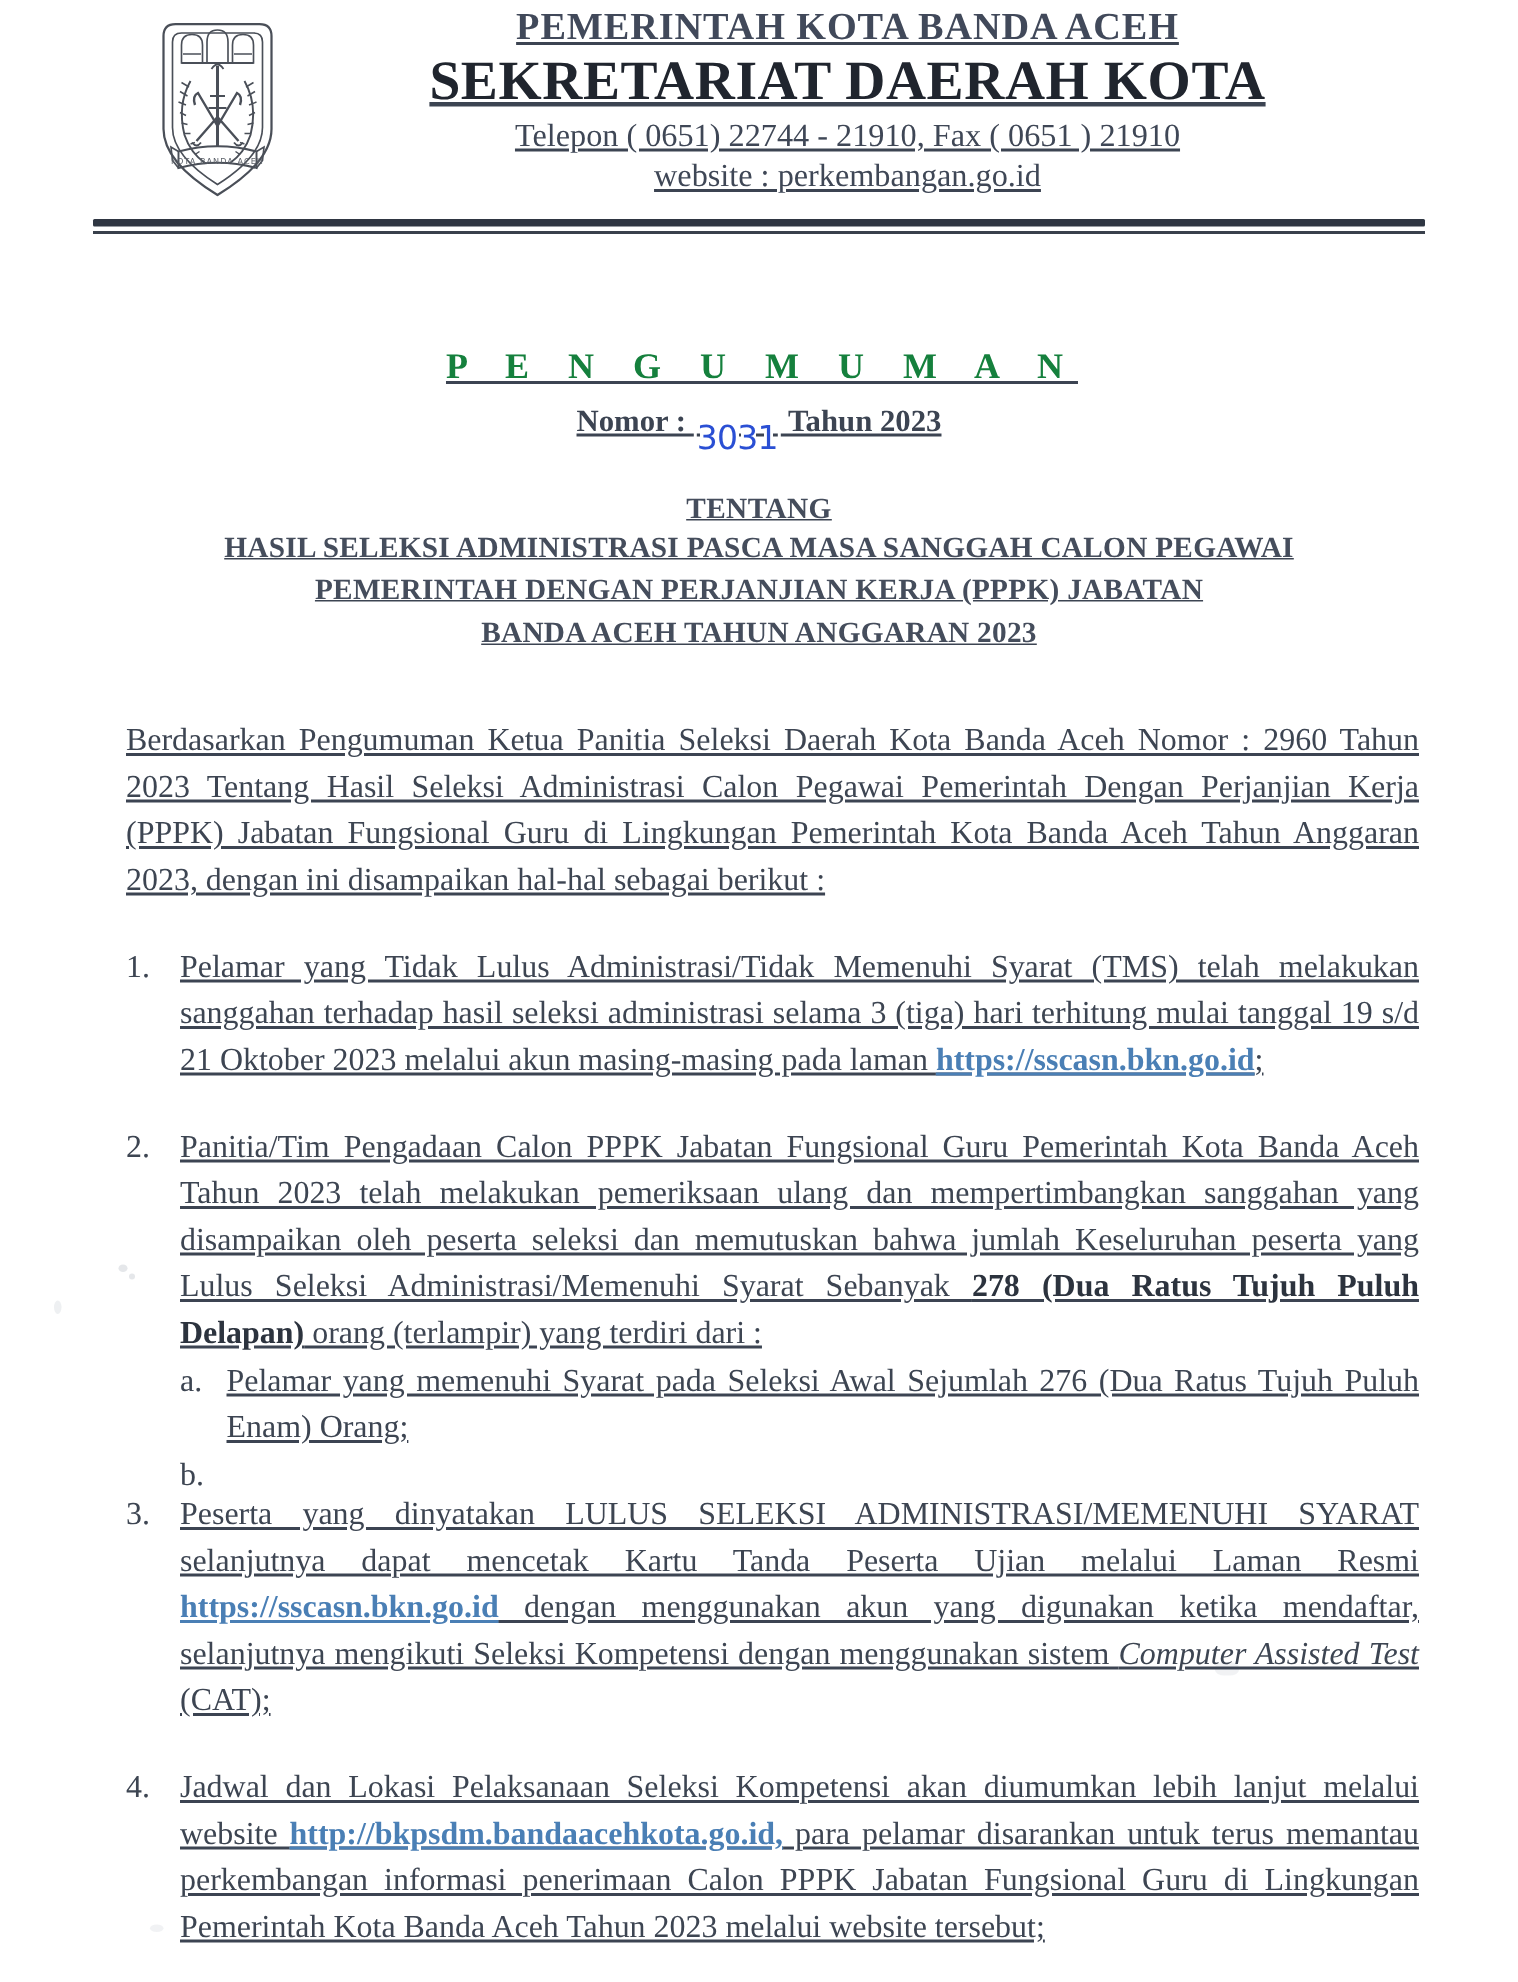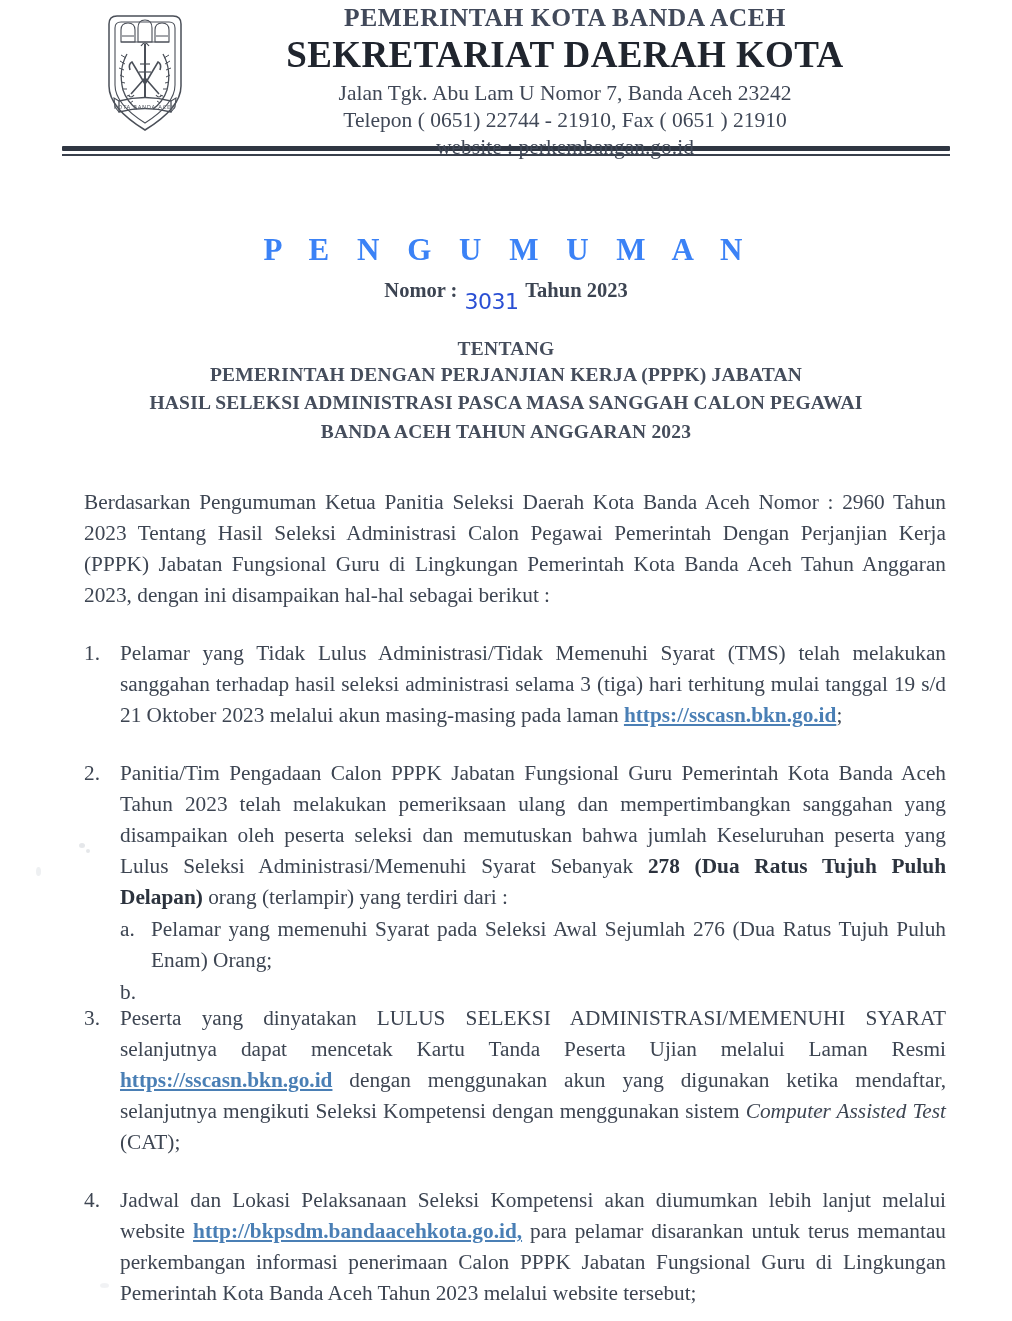--- a/index.html
+++ b/index.html
@@ -5,21 +5,21 @@
   * { margin:0; padding:0; box-sizing:border-box; }
 
   html, body {
     width:1012px; height:1321px;
     background:#ffffff;
     font-family:"Liberation Serif", serif;
     color:#3c4452;
     overflow:hidden;
   }
 
-  .page { position:relative; width:1012px; height:1033px; padding:0; }
+  .page { position:relative; width:1012px; height:1033px; padding:0;text-decoration:underline; }
 
   
   .letterhead {
     position:relative;
     padding:4px 60px 0 60px;
     height:140px;
   }
   .emblem {
     position:absolute;
     left:97px; top:2px;
@@ -62,23 +62,23 @@
   }
   .rule-gap { height:3px; }
   .rule-thin { height:2px; background:#39404c; }
 
   
   .title-block { text-align:center; margin-top:76px; }
 
   .t-pengumuman {
     font-family:"Liberation Serif", serif;
     font-weight:bold;
-    font-size:31px;
+    font-size:24px;
     letter-spacing:10px;
-    color:#3b82f6;
+    color:#15803d;
     padding-left:4px;
   }
   .t-nomor {
     font-family:"Liberation Serif", serif;
     font-weight:bold;
     font-size:20.5px;
     color:#3c4452;
     margin-top:9px;
   }
   .t-nomor .handwritten {
@@ -237,40 +237,39 @@
           <path d="M22 99 L17 96 L18 105 L22 110" stroke-width="1.1"></path>
           <path d="M74 99 L79 96 L78 105 L74 110" stroke-width="1.1"></path>
         </g>
         <text x="48" y="107" font-family="DejaVu Sans, sans-serif" font-size="5.4" fill="#5b6068" text-anchor="middle" letter-spacing="0.7">KOTA BANDA ACEH</text>
       </svg>
     </div>
 
     <div class="lh-text">
       <div class="lh-line1">PEMERINTAH KOTA BANDA ACEH</div>
       <div class="lh-line2">SEKRETARIAT DAERAH KOTA</div>
-      <div class="lh-line3">Jalan Tgk. Abu Lam U Nomor 7, Banda Aceh 23242</div>
       <div class="lh-line4">Telepon ( 0651) 22744 - 21910, Fax ( 0651 ) 21910</div>
       <div class="lh-line5">website : perkembangan.go.id</div>
     </div>
   </div>
 
   <div class="rule-wrap">
     <div class="rule-thick"></div>
     <div class="rule-gap"></div>
     <div class="rule-thin"></div>
   </div>
 
   <div class="title-block">
     <div class="t-pengumuman">P E N G U M U M A N</div>
     <div class="t-nomor"><span>Nomor : </span><span class="handwritten">3031</span><span> Tahun 2023</span></div>
 
     <div class="t-tentang">TENTANG</div>
     <div class="t-subject">
+      <div>HASIL SELEKSI ADMINISTRASI PASCA MASA SANGGAH CALON PEGAWAI</div>
       <div>PEMERINTAH DENGAN PERJANJIAN KERJA (PPPK) JABATAN</div>
-      <div>HASIL SELEKSI ADMINISTRASI PASCA MASA SANGGAH CALON PEGAWAI</div>
       <div>BANDA ACEH TAHUN ANGGARAN 2023</div>
     </div>
   </div>
 
   <div class="body-wrap">
 
     <p class="para">Berdasarkan Pengumuman Ketua Panitia Seleksi Daerah Kota Banda Aceh Nomor : 2960 Tahun 2023 Tentang Hasil Seleksi Administrasi Calon Pegawai Pemerintah Dengan Perjanjian Kerja (PPPK) Jabatan Fungsional Guru di Lingkungan Pemerintah Kota Banda Aceh Tahun Anggaran 2023, dengan ini disampaikan hal-hal sebagai berikut :</p>
 
     <ol class="numlist">
 

